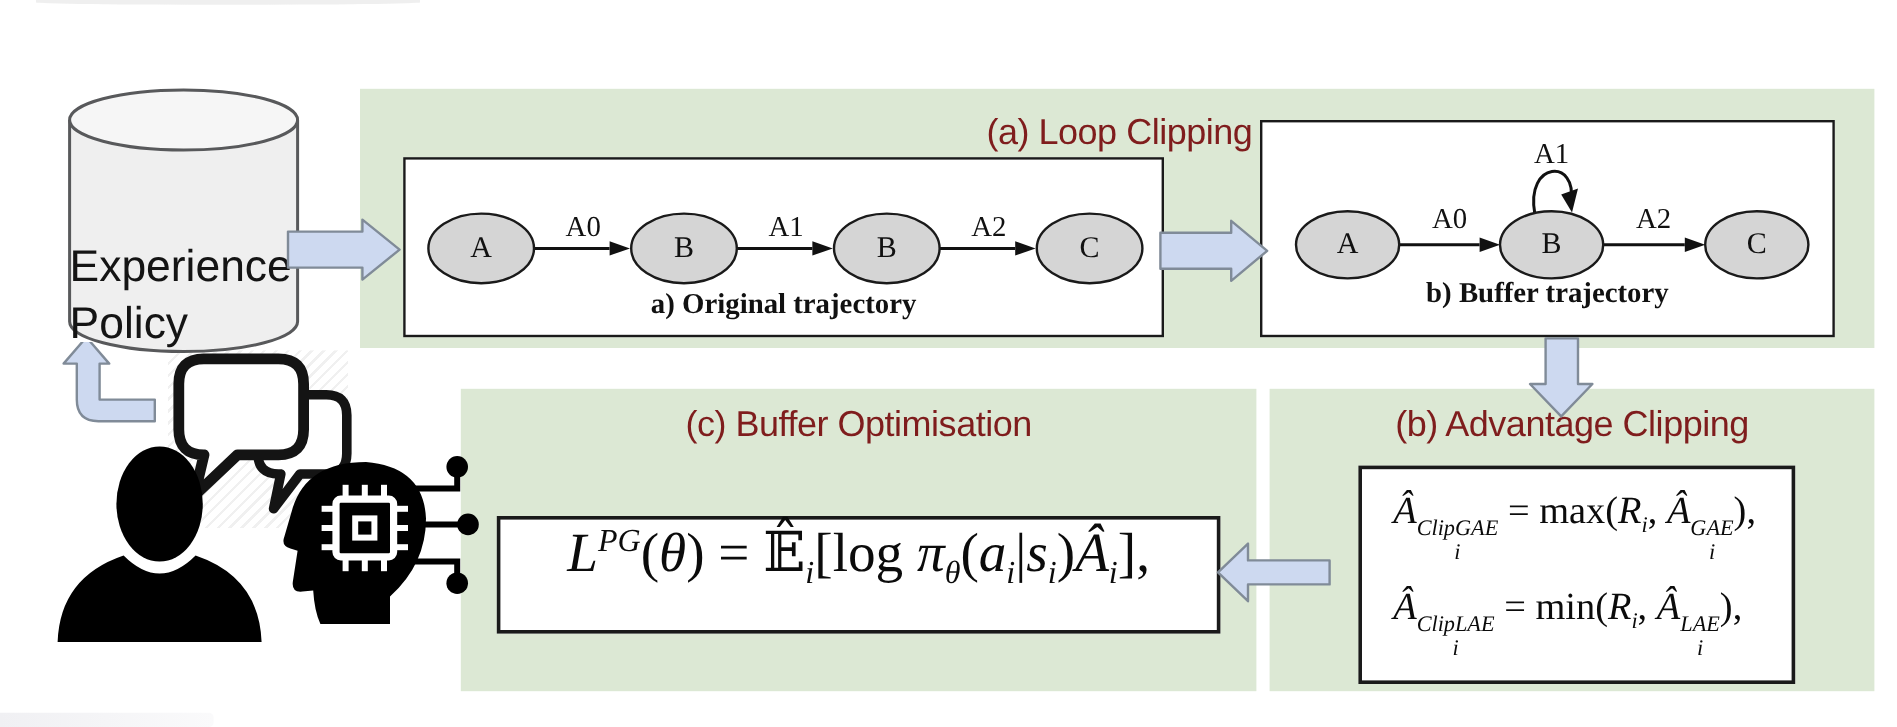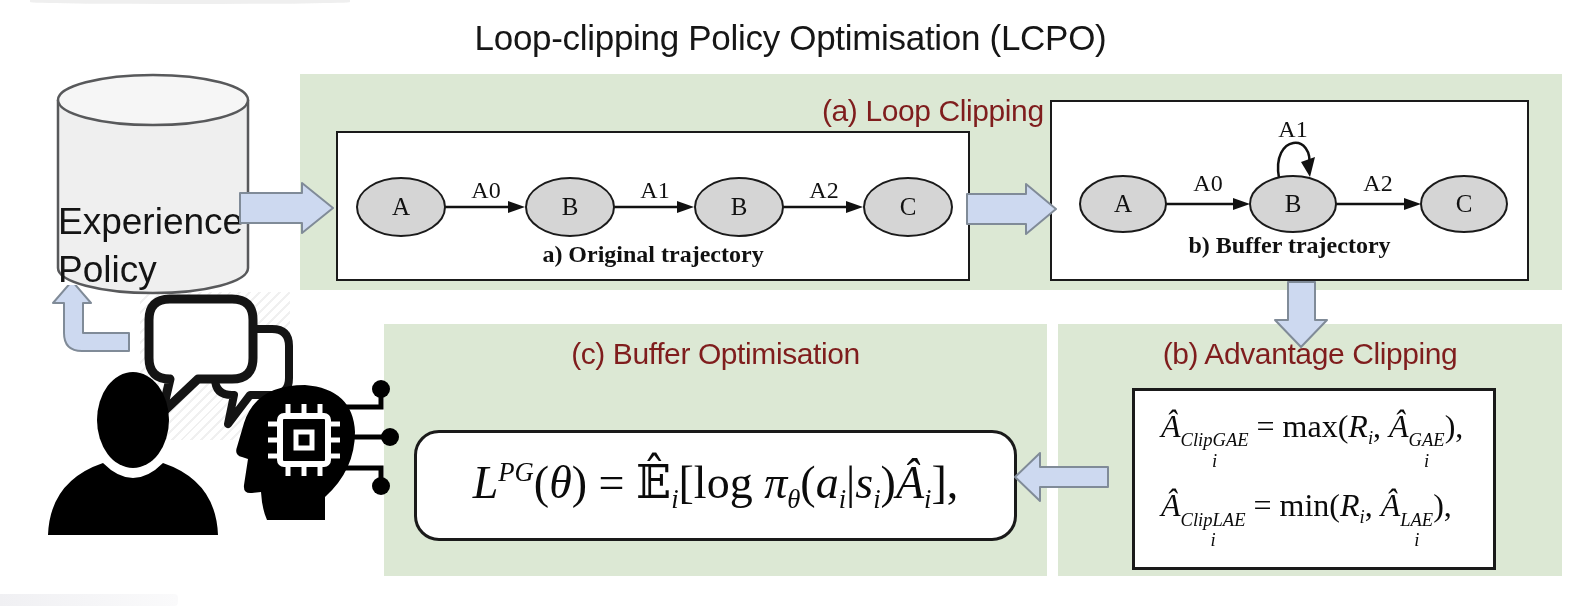--- a/index.html
+++ b/index.html
@@ -19,22 +19,22 @@
   .label-a{left:822px;top:94px;}
   .label-b{left:1058px;top:337px;width:504px;text-align:center;}
   .label-c{left:384px;top:337px;width:663px;text-align:center;}
 
   
   .wbox{position:absolute;background:#ffffff;border:2px solid #1a1a1a;box-sizing:border-box;}
   .box-a{left:336px;top:131px;width:634px;height:150px;}
   .box-b{left:1050px;top:100px;width:479px;height:181px;}
   .fbox-b{left:1132px;top:388px;width:364px;height:182px;border-width:3px;
           display:flex;flex-direction:column;justify-content:space-evenly;padding-left:26px;}
-  .fbox-c{left:414px;top:430px;width:603px;height:111px;border-width:3px;
-          display:flex;align-items:center;justify-content:center;border-radius:25px;}
+  .fbox-c{left:414px;top:430px;width:603px;height:98px;border-width:3px;
+          display:flex;align-items:flex-start;justify-content:center;}
 
   .diag-svg{position:absolute;left:0;top:0;}
   .serif{font-family:"Liberation Serif","DejaVu Serif",serif;}
   .nlabel{position:absolute;transform:translate(-50%,-50%);font-size:25px;color:#111;}
   .elabel{position:absolute;transform:translateX(-50%);font-size:24px;color:#111;white-space:nowrap;}
   .caption{position:absolute;left:0;width:100%;text-align:center;font-size:24px;color:#111;font-weight:bold;}
 
   
   .fm{font-family:"Liberation Serif","DejaVu Serif","DejaVu Sans",serif;color:#0b0b0b;white-space:nowrap;}
   .fm-b{font-size:32px;}
@@ -59,21 +59,20 @@
                    background:linear-gradient(90deg,#f0f0f3,#fafafb);border-radius:0 4px 4px 0;}
   svg{display:block;}
 </style>
 </head>
 <body>
 
 <div class="canvas">
 
   <div class="artifact-top"></div>
 
-  <div class="title">Loop-clipping Policy Optimisation (LCPO)</div>
 
   <div class="panel panel-a"></div>
   <div class="panel panel-b"></div>
   <div class="panel panel-c"></div>
 
   <div class="seclabel label-a">(a) Loop Clipping</div>
   <div class="seclabel label-b">(b) Advantage Clipping</div>
   <div class="seclabel label-c">(c) Buffer Optimisation</div>
 
   <svg class="diag-svg" style="left:53px;top:70px;" width="200" height="230" viewBox="0 0 200 230">

